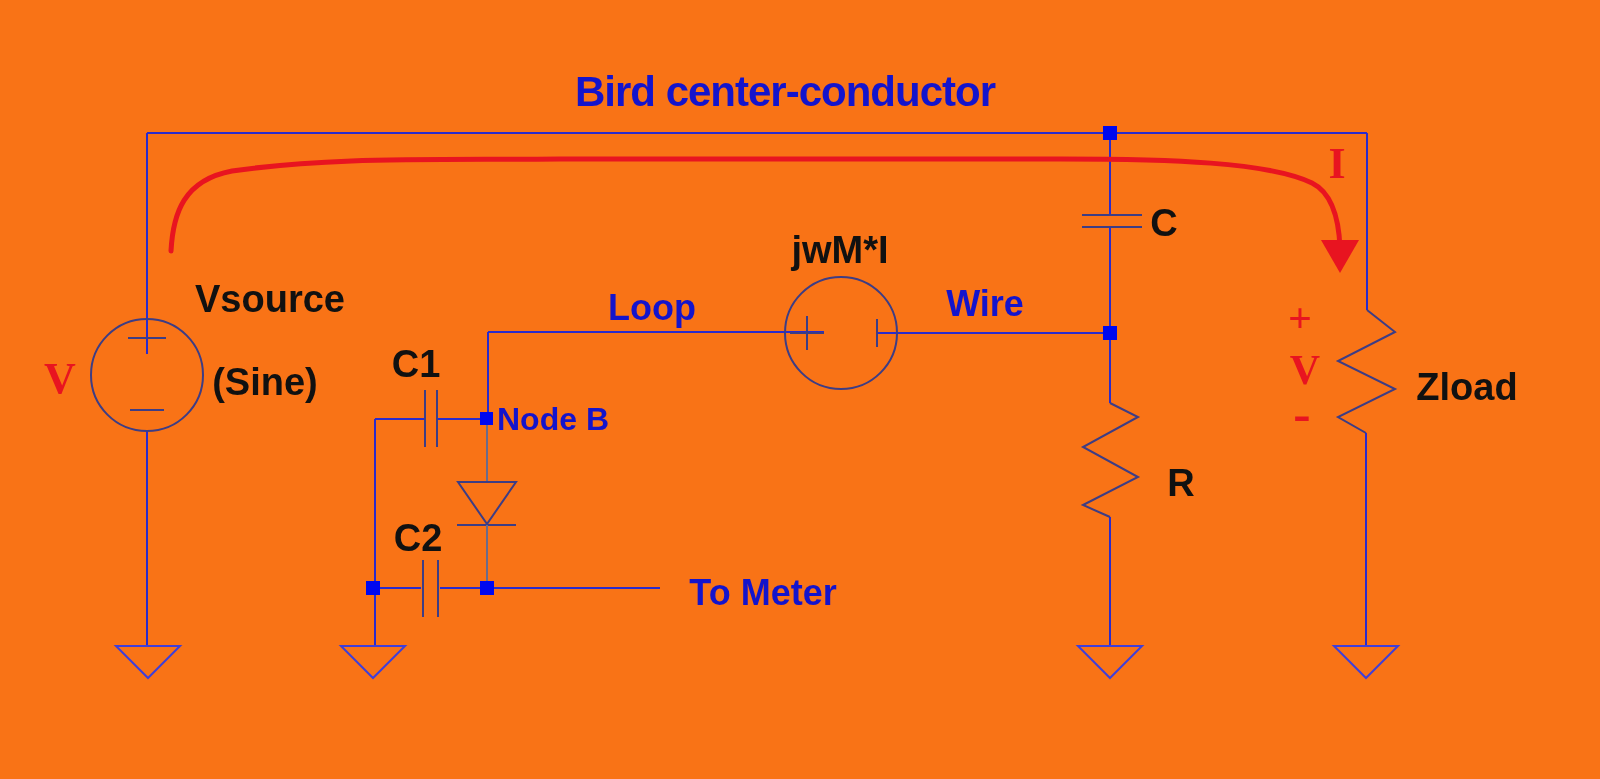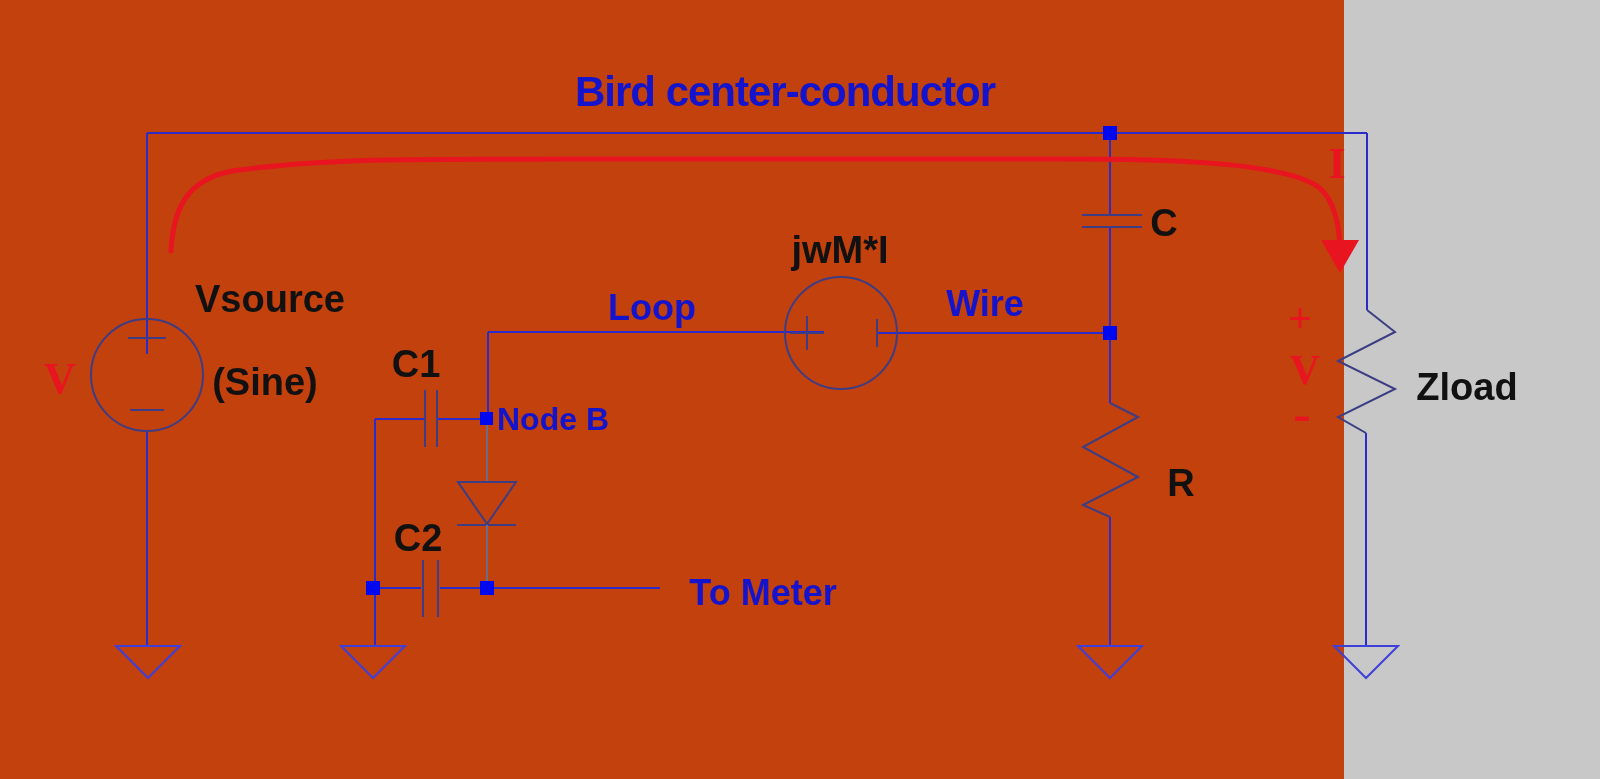--- a/index.html
+++ b/index.html
@@ -1,16 +1,16 @@
 <!DOCTYPE html>
 <html><head>
 <meta charset="utf-8">
 <style>
   html,body{margin:0;padding:0;background:#c8c8c8;width:1600px;height:779px;overflow:hidden;}
-  #stage{position:relative;width:1344px;height:779px;background:#c2410c;}
+  #stage{position:relative;width:1600px;height:779px;background:#f97316;}
   svg{display:block;}
   .wire{stroke:#2b2bcc;stroke-width:2;fill:none;}
   .comp{stroke:#3d3d85;stroke-width:2;fill:none;}
   .gnd{stroke:#3f3fd9;stroke-width:2;fill:none;stroke-linejoin:miter;}
   .node{fill:#0008f0;stroke:none;}
   .dwire{stroke:#6b6b8a;stroke-width:2;fill:none;}
   .redcurve{stroke:#e81420;stroke-width:5;fill:none;stroke-linecap:round;}
   .redfill{fill:#e81420;stroke:none;}
   text{font-family:"Liberation Sans",sans-serif;font-weight:bold;}
   .t-black{fill:#111111;font-size:38px;}

